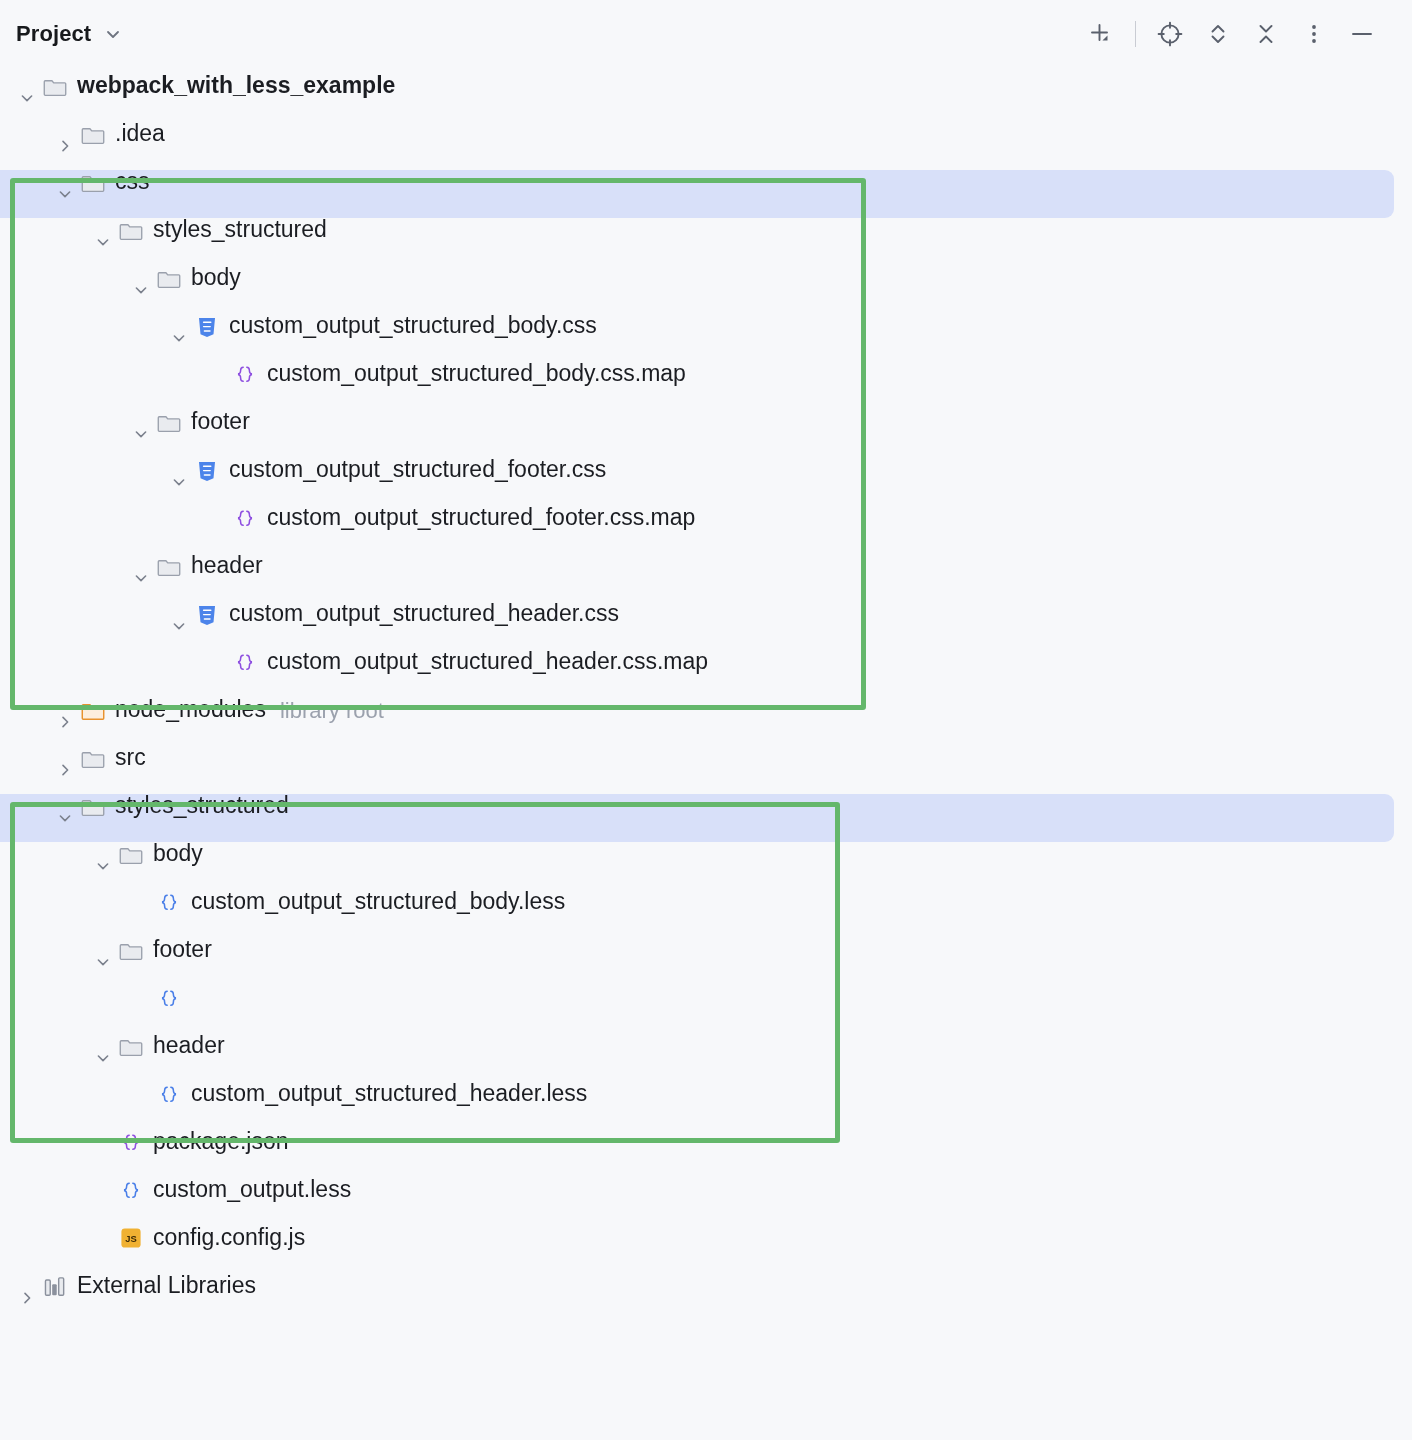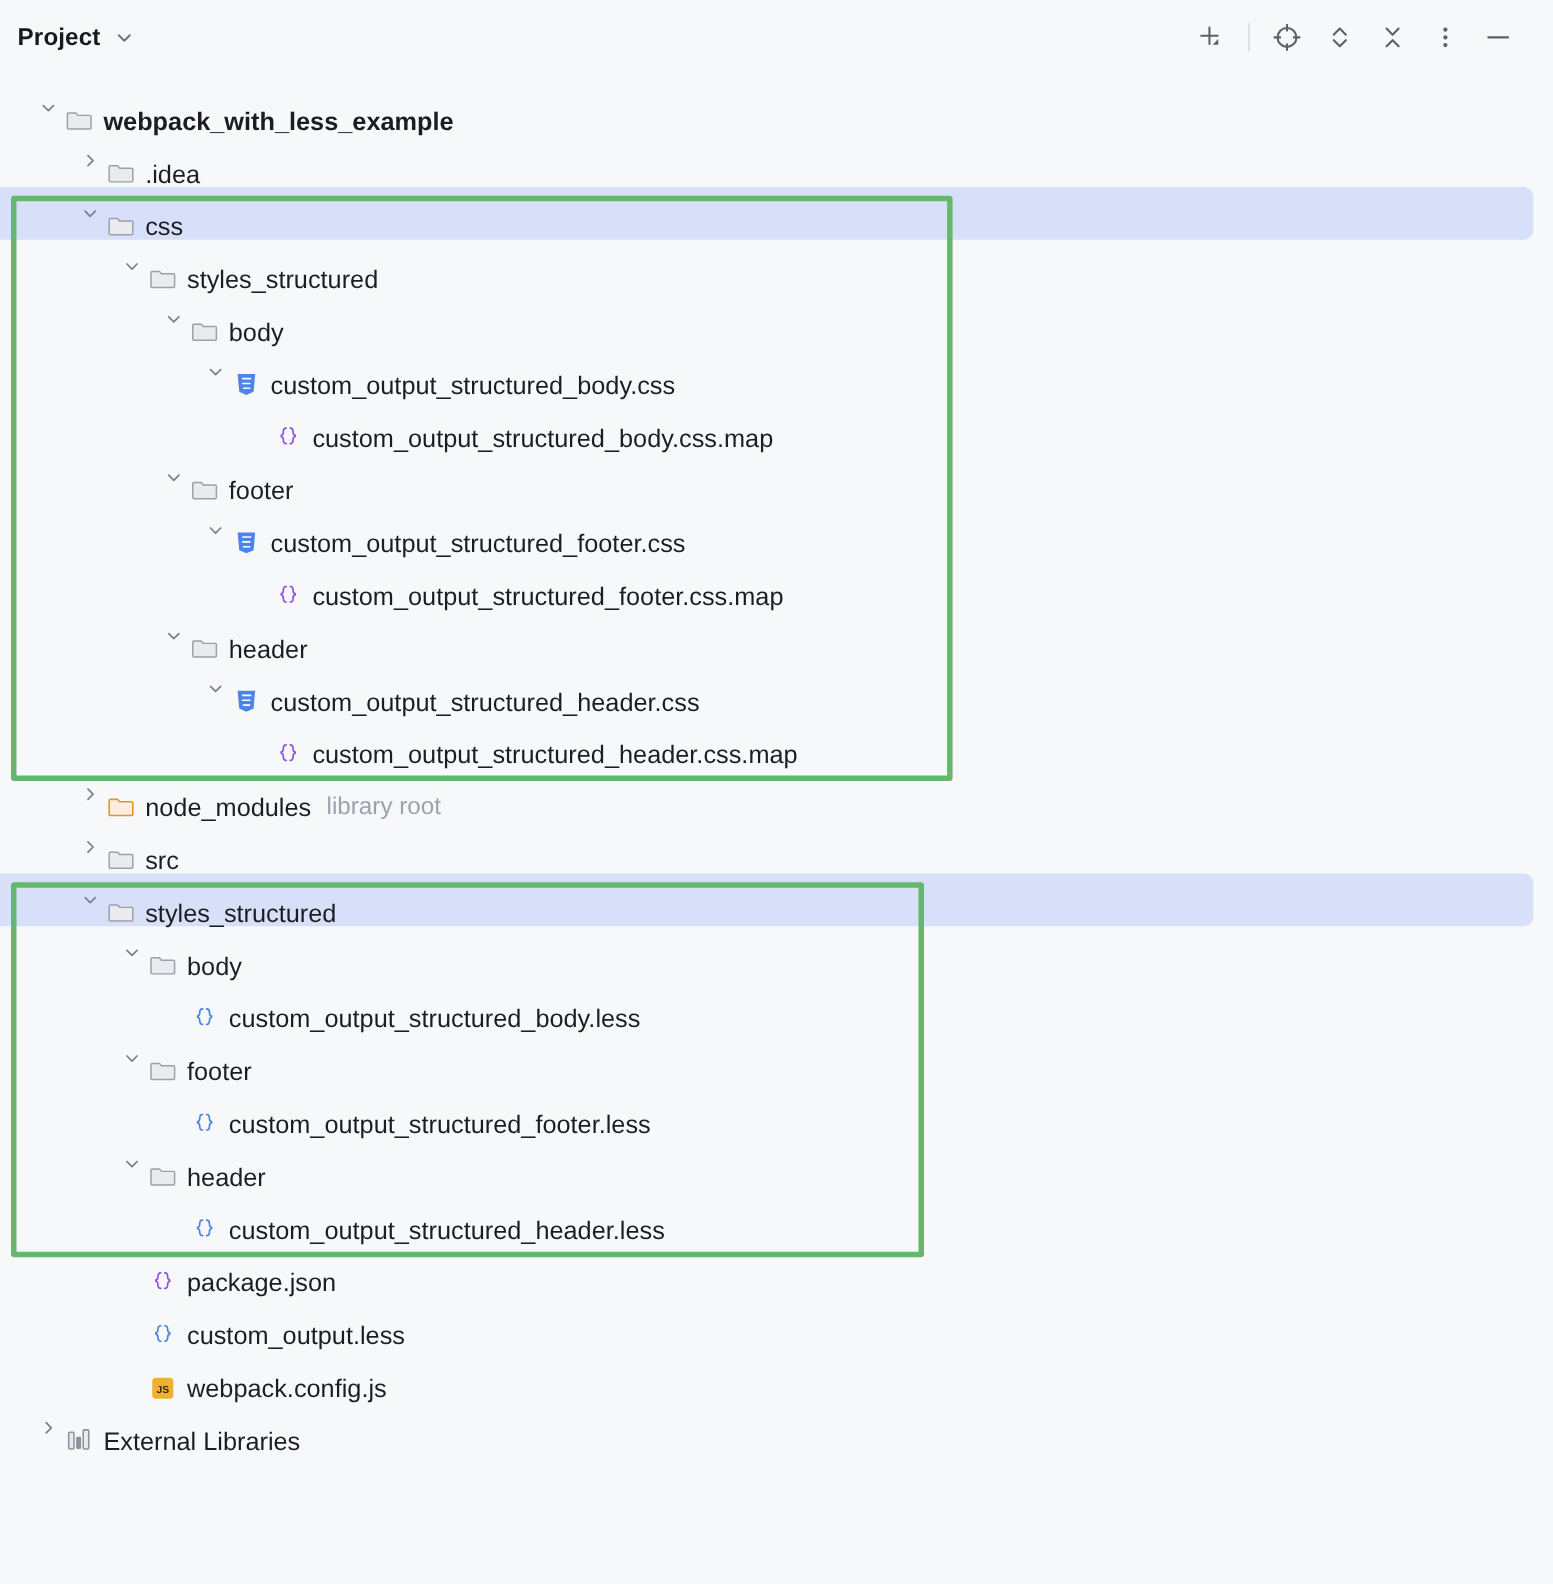--- a/index.html
+++ b/index.html
@@ -58,24 +58,23 @@
 
   
   .tree {
     position: relative;
     padding-top: 6px;
   }
   .row {
     position: relative;
     height: 48px;
     display: flex;
-    align-items: flex-end;
+    align-items: flex-start;
     white-space: nowrap;
     cursor: default;
-    padding-left: 17px;
   }
   .row .row-hl {
     position: absolute;
     left: 0;
     top: 0;
     height: 48px;
     width: 1394px;
     border-radius: 0 9px 9px 0;
     background: transparent;
     pointer-events: none;
@@ -464,21 +463,20 @@
     <div class="row">
       <div class="row-hl"></div>
       <span class="ind" style="width: 128px;"></span>
       <span class="twisty empty"></span>
       <span class="node-icon">
         <svg width="24" height="26" viewBox="0 0 24 24">
           <path d="M10.2 4.2c-2.5 0-2.6 1.5-2.6 3.3 0 2-.4 3-1.9 3.2v1.1c1.5.2 1.9 1.2 1.9 3.2 0 1.8.1 3.3 2.6 3.3" fill="none" stroke="#4a7fe8" stroke-width="1.5" stroke-linecap="round"></path>
           <path d="M13.8 4.2c2.5 0 2.6 1.5 2.6 3.3 0 2 .4 3 1.9 3.2v1.1c-1.5.2-1.9 1.2-1.9 3.2 0 1.8-.1 3.3-2.6 3.3" fill="none" stroke="#4a7fe8" stroke-width="1.5" stroke-linecap="round"></path>
         </svg>
       </span>
-      <span class="label">custom_output_structured_footer.less</span>
     </div>
     <div class="row">
       <div class="row-hl"></div>
       <span class="ind" style="width: 90px;"></span>
       <span class="twisty">
         <svg width="18" height="18" viewBox="0 0 18 18">
           <path d="M4.4 7l4.6 4.6L13.6 7" fill="none" stroke="#7b818d" stroke-width="1.6" stroke-linecap="round" stroke-linejoin="round"></path>
         </svg>
       </span>
       <span class="node-icon">
@@ -527,21 +525,21 @@
     <div class="row">
       <div class="row-hl"></div>
       <span class="ind" style="width: 90px;"></span>
       <span class="twisty empty"></span>
       <span class="node-icon">
         <svg width="24" height="24" viewBox="0 0 24 24">
           <rect x="2.4" y="2.4" width="19.2" height="19.2" rx="3.4" fill="#f0b132"></rect>
           <text x="12" y="16.2" font-family="Liberation Sans, sans-serif" font-size="9.4" font-weight="700" fill="#3b2a06" text-anchor="middle">JS</text>
         </svg>
       </span>
-      <span class="label">webpack.config.js</span>
+      <span class="label">config.config.js</span>
     </div>
     <div class="row">
       <div class="row-hl"></div>
       <span class="ind" style="width: 14px;"></span>
       <span class="twisty">
         <svg width="18" height="18" viewBox="0 0 18 18">
           <path d="M7 4.4L11.6 9 7 13.6" fill="none" stroke="#7b818d" stroke-width="1.6" stroke-linecap="round" stroke-linejoin="round"></path>
         </svg>
       </span>
       <span class="node-icon">

